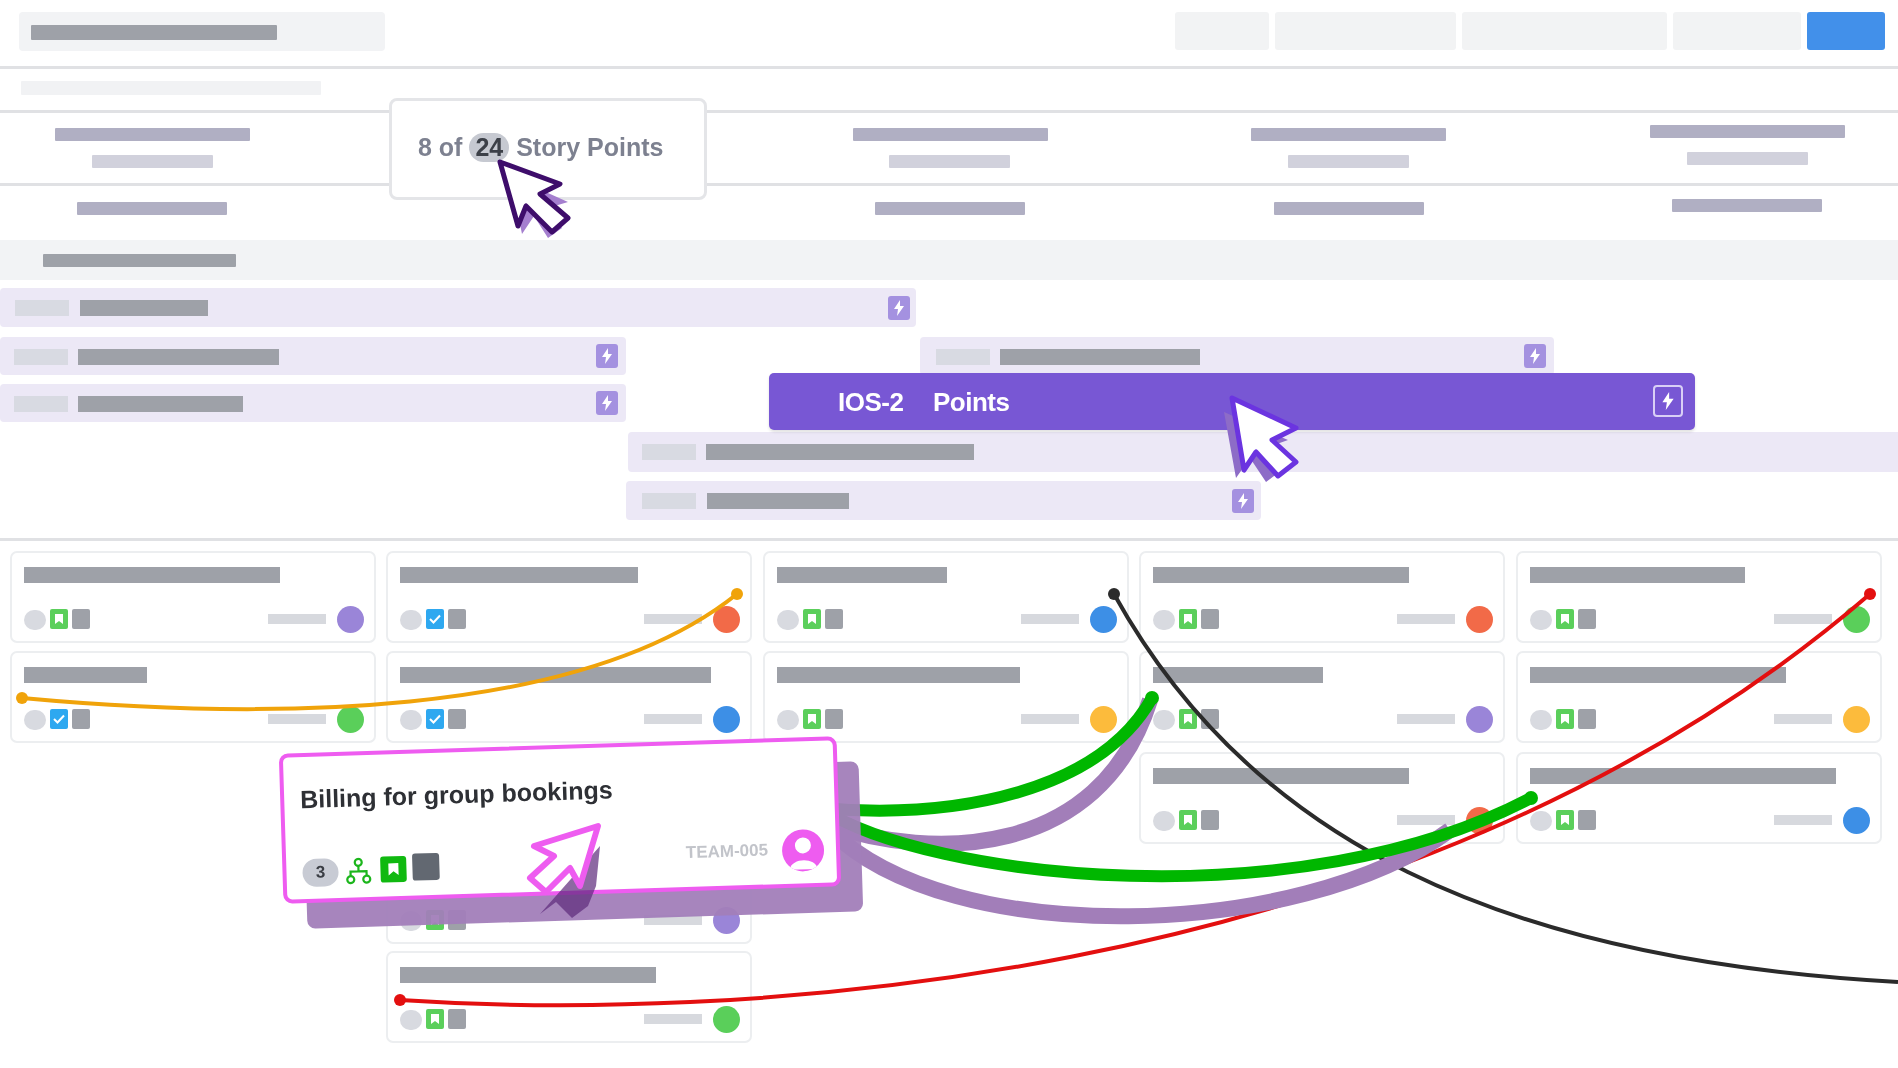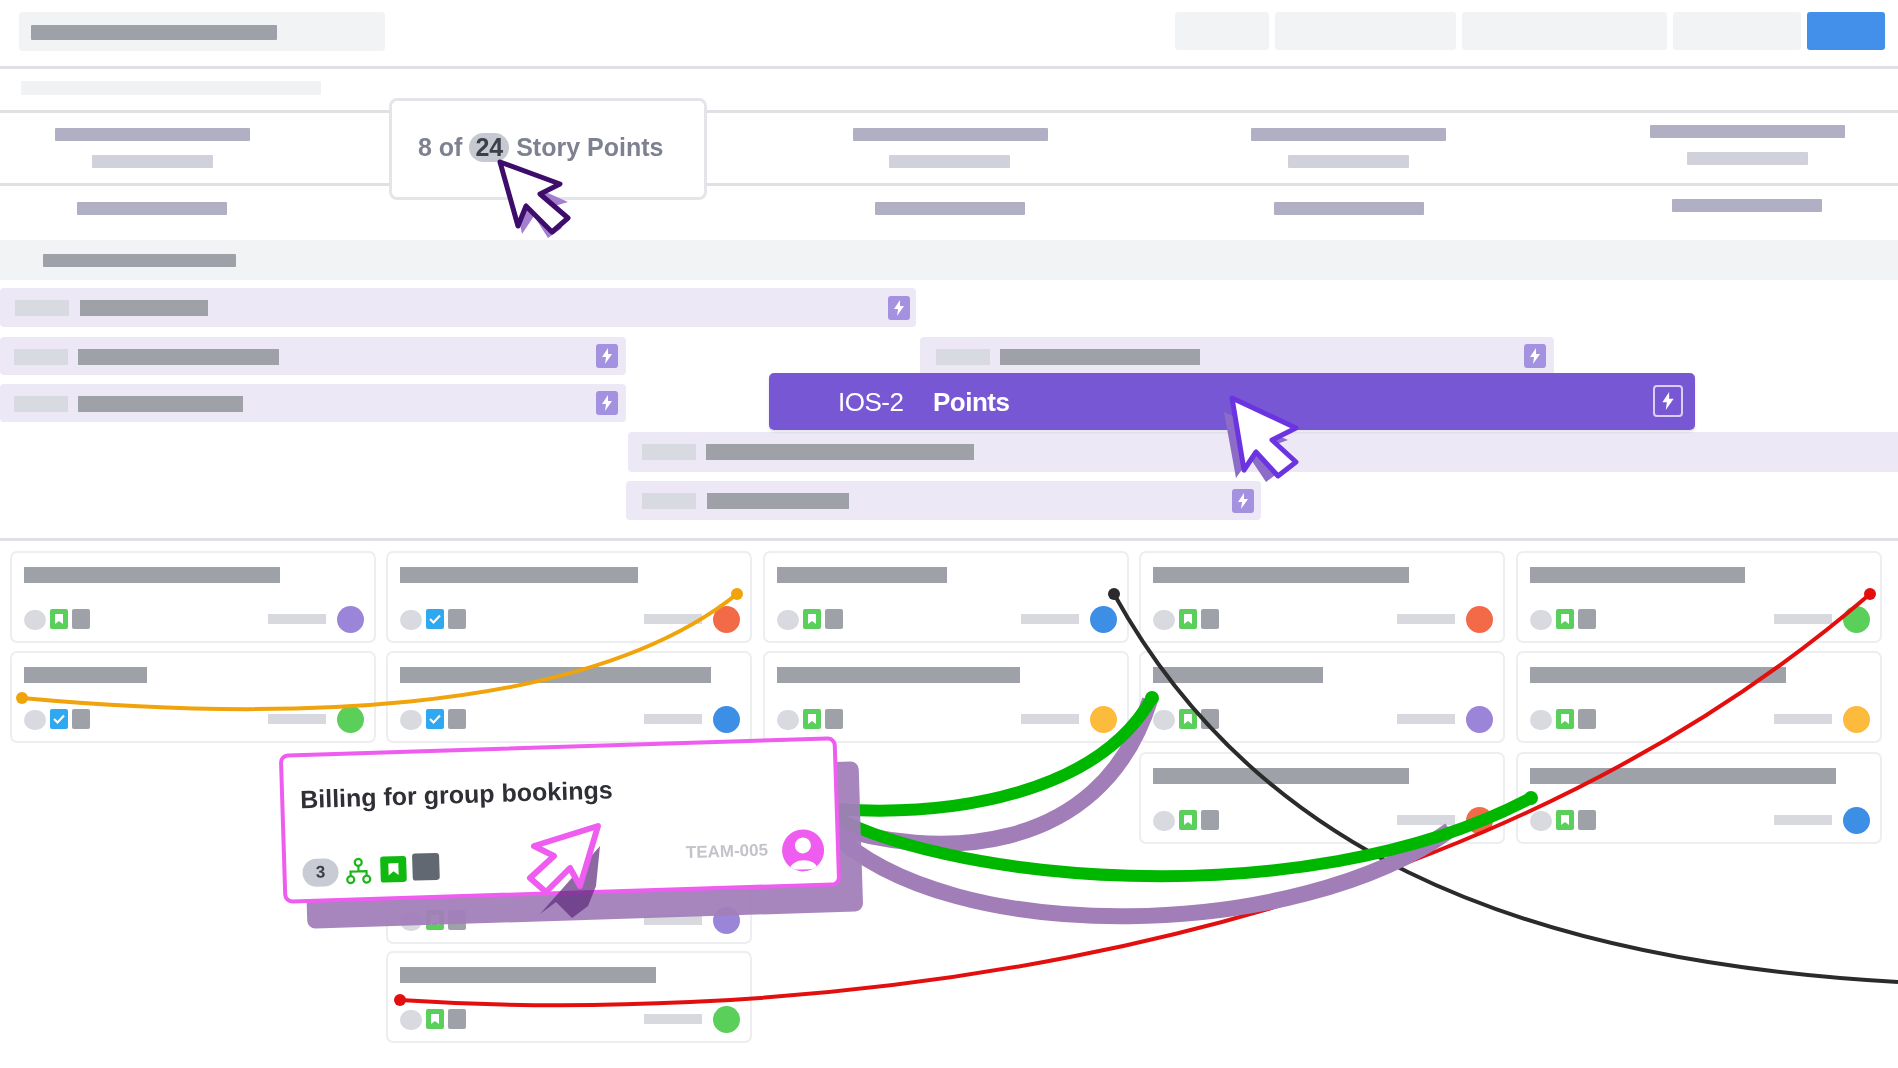--- a/index.html
+++ b/index.html
@@ -12,21 +12,21 @@
   .ph-pale { background:#f2f3f5; }
   .hline { position:absolute; left:0; width:1898px; height:3px; background:#e0e1e4; }
   .topbtn { position:absolute; top:12px; height:38px; background:#f2f3f4; border-radius:3px; }
   .topbtn.primary { background:#4290ea; }
   .gantt-bar { position:absolute; background:#ece8f6; border-radius:4px; }
   .gantt-bar .tag { position:absolute; left:14px; top:12px; width:54px; height:16px; background:#d8dae2; }
   .gantt-bar .label { position:absolute; left:80px; top:12px; height:16px; background:#9ea1a8; }
   .bolt { position:absolute; width:22px; height:24px; border-radius:3px; background:#a491e0; display:flex; align-items:center; justify-content:center; }
   .bolt svg { width:12px; height:16px; }
   .ios-bar { position:absolute; left:769px; top:373px; width:926px; height:57px; background:#7857d4; border-radius:5px; box-shadow:0 2px 3px rgba(0,0,0,0.12); }
-  .ios-bar .key { position:absolute; left:69px; top:14px; color:#fff; font-family:"Liberation Sans", sans-serif; font-weight:normal; font-size:26px; letter-spacing:-0.5px; }
+  .ios-bar .key { position:absolute; left:69px; top:14px; color:#fff; font-family:"Liberation Sans", sans-serif; font-weight:bold; font-size:26px; letter-spacing:-0.5px; }
   .ios-bar .title { position:absolute; left:164px; top:14px; color:#fff; font-family:"Liberation Sans", sans-serif; font-weight:bold; font-size:26px; letter-spacing:-0.5px; }
   .ios-bar .bolt-out { position:absolute; right:12px; top:12px; width:30px; height:32px; border:2px solid #d9cff6; border-radius:4px; box-sizing:border-box; display:flex; align-items:center; justify-content:center; }
   .card { position:absolute; width:366px; height:92px; background:#fff; border:2px solid #eceef0; border-radius:7px; box-sizing:border-box; }
   .card .title { position:absolute; left:12px; top:14px; height:16px; background:#9ea1a8; }
   .card .pill { position:absolute; left:12px; top:57px; width:22px; height:20px; border-radius:10px; background:#d8dae0; }
   .card .type { position:absolute; left:38px; top:56px; width:18px; height:20px; border-radius:2px; display:flex; align-items:center; justify-content:center; }
   .card .type.story { background:#5bcf5b; }
   .card .type.task { background:#2ea8f0; }
   .card .prio { position:absolute; left:60px; top:56px; width:18px; height:20px; border-radius:2px; background:#9ea1a8; }
   .card .est { position:absolute; right:48px; top:61px; width:58px; height:10px; background:#d7d9de; }

